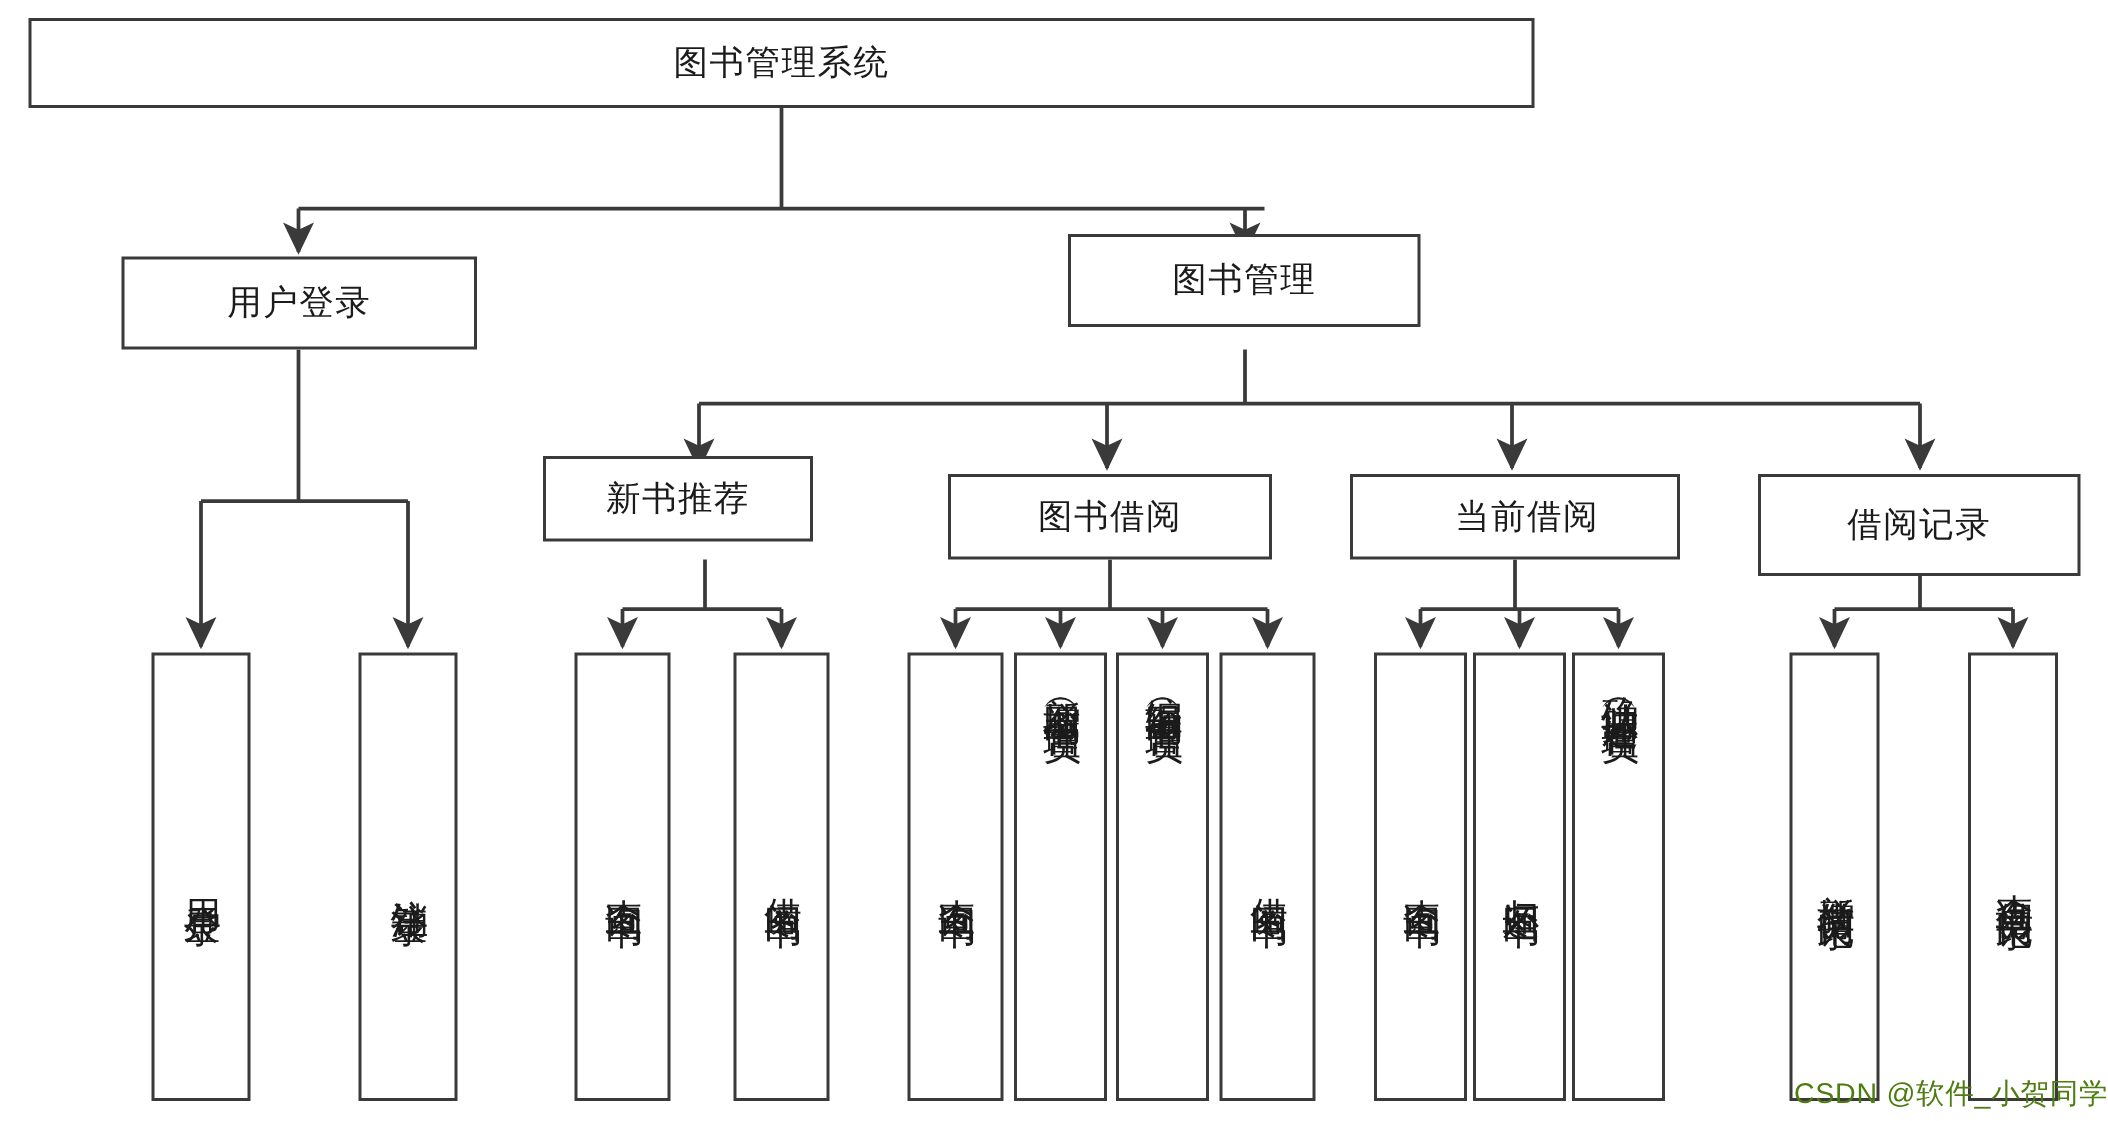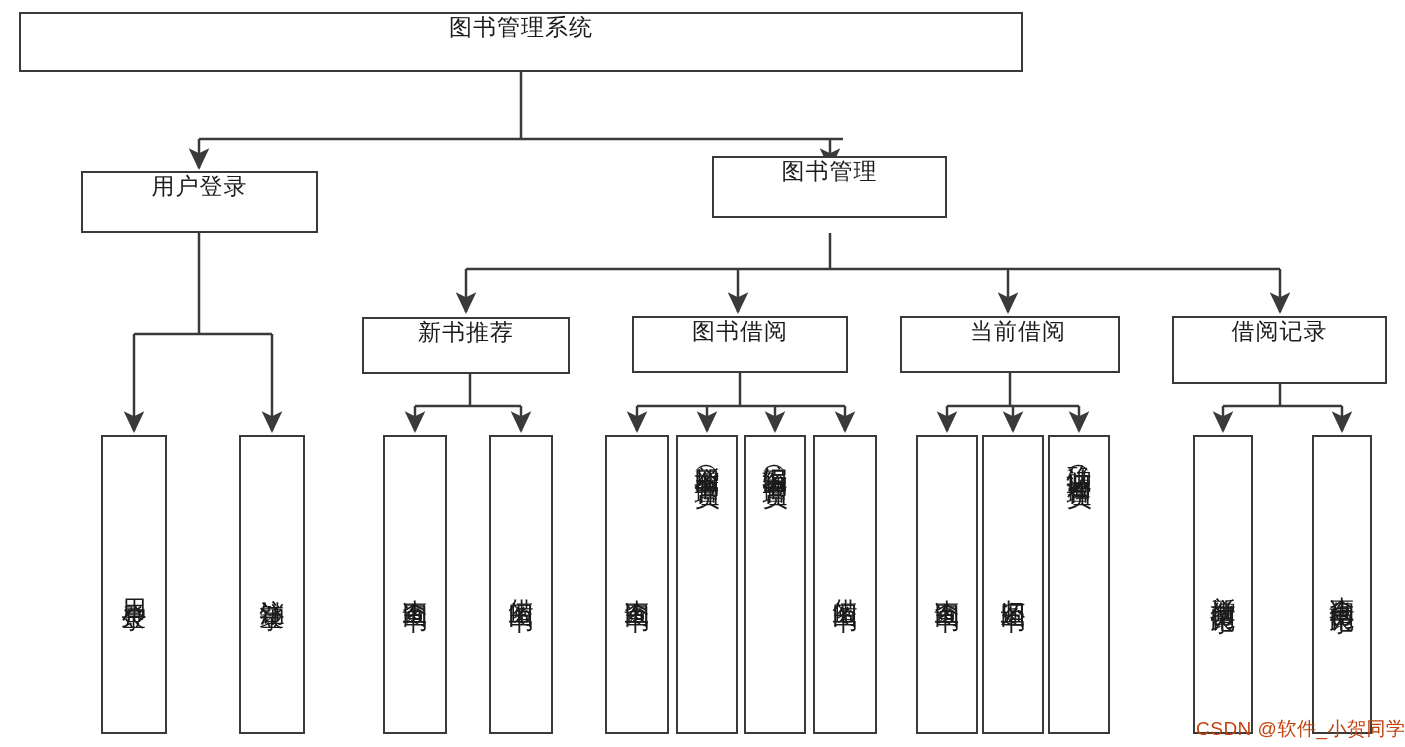--- a/index.html
+++ b/index.html
@@ -24,21 +24,21 @@
     width: 1405px;
     height: 747px;
     pointer-events: none;
   }
   .node {
     position: absolute;
     box-sizing: border-box;
     background: #ffffff;
     border: 2.5px solid #3a3a3a;
     display: flex;
-    align-items: flex-start;
+    align-items: center;
     justify-content: center;
     color: #1b1b1b;
   }
   .node .label {
     display: block;
     text-align: center;
     line-height: 1.18;
     white-space: pre;
   }
   .node.horizontal .label {
@@ -56,21 +56,21 @@
     letter-spacing: 3px;
     line-height: 1;
   }
   .node.vertical.centered {
     align-items: center;
     padding-top: 0;
   }
   .watermark {
     position: absolute;
     font-size: 19px;
-    color: #c2410c;
+    color: #4d7c0f;
     white-space: nowrap;
     letter-spacing: 0.5px;
     user-select: none;
   }
 </style>
 </head>
 <body>
 
 <div id="diagram-root">
 
@@ -129,21 +129,21 @@
   </div>
 
   <div class="node horizontal" style="left:81px; top:171px; width:237px; height:62px;">
     <span class="label">用户登录</span>
   </div>
 
   <div class="node horizontal" style="left:712px; top:156px; width:235px; height:62px;">
     <span class="label">图书管理</span>
   </div>
 
-  <div class="node horizontal" style="left:362px; top:317px; width:208px; height:57px;">
+  <div class="node horizontal" style="left:362px; top:304px; width:180px; height:57px;">
     <span class="label">新书推荐</span>
   </div>
 
   <div class="node horizontal" style="left:632px; top:316px; width:216px; height:57px;">
     <span class="label">图书借阅</span>
   </div>
 
   <div class="node horizontal" style="left:900px; top:316px; width:220px; height:57px;padding-left:16px;">
     <span class="label">当前借阅</span>
   </div>

